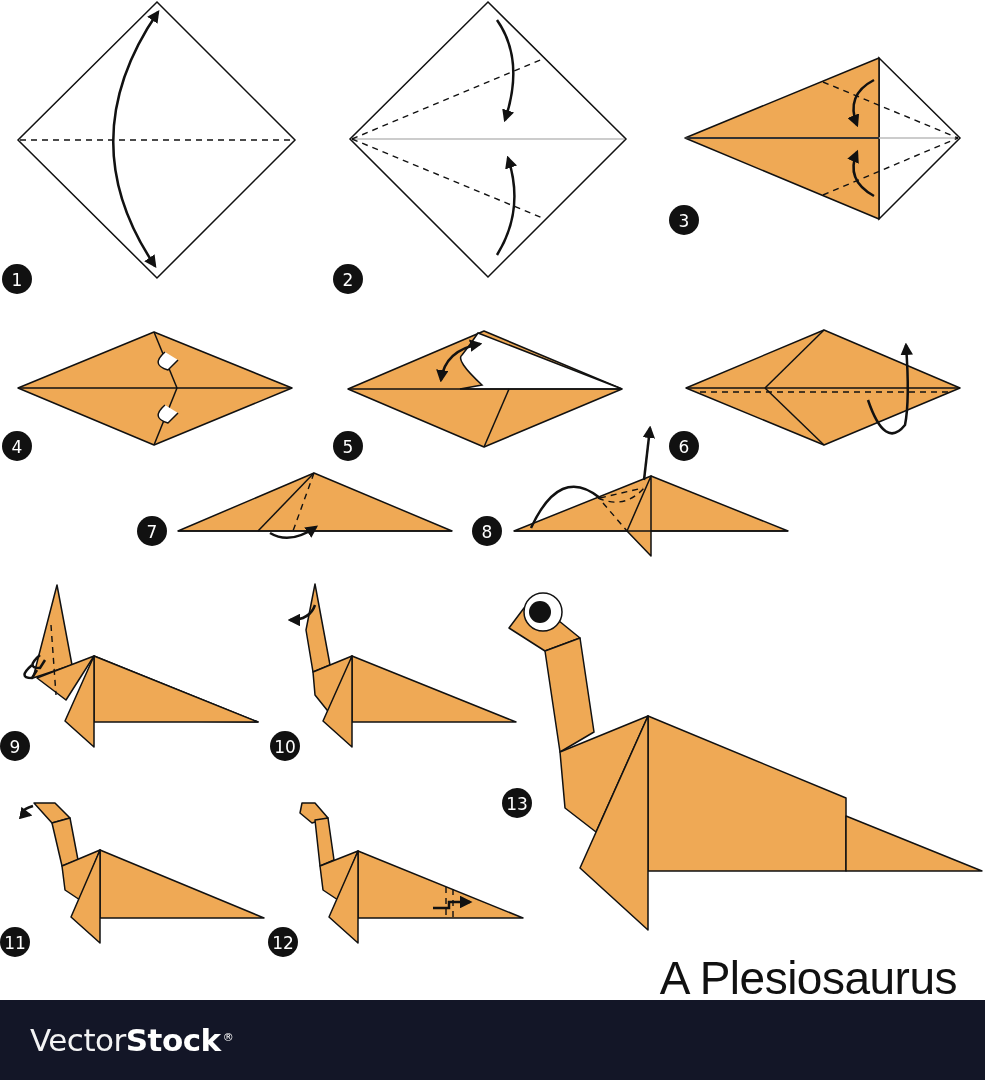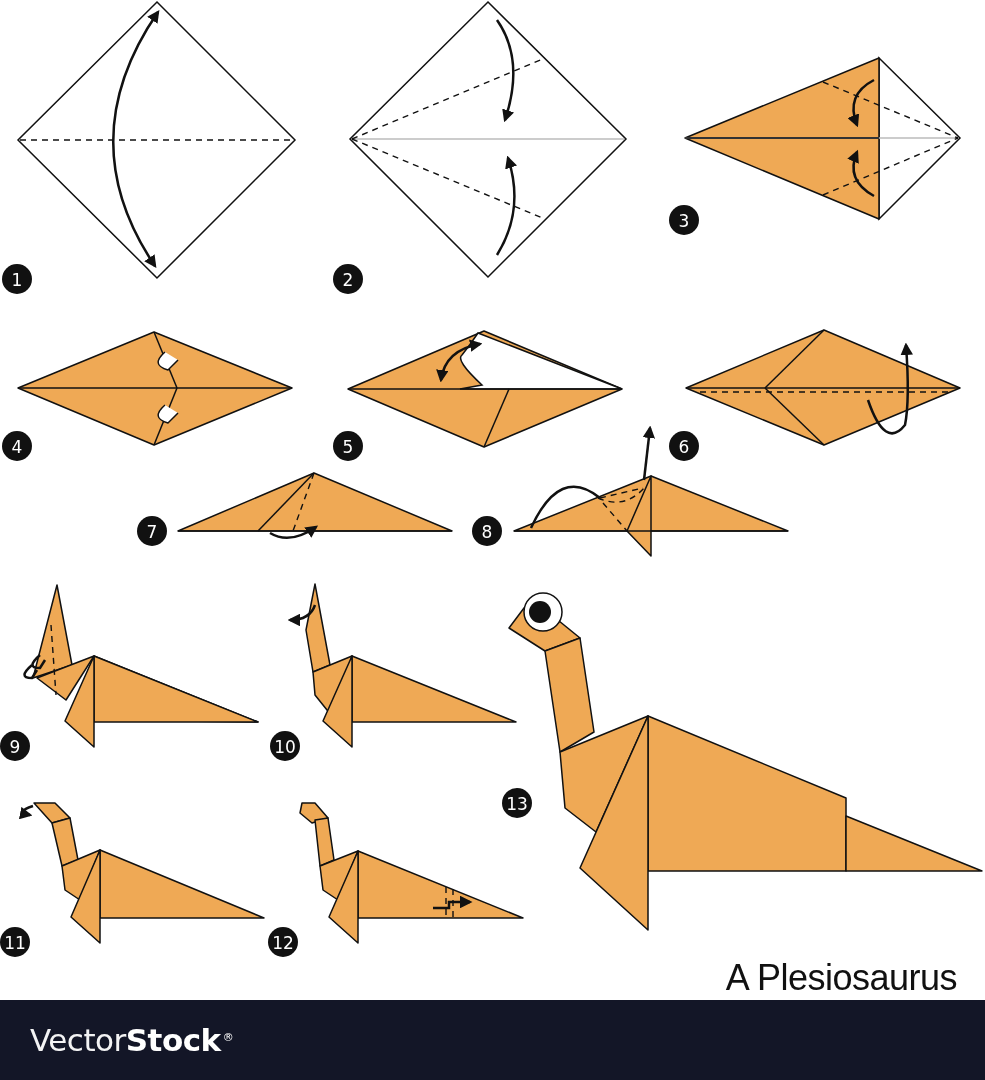--- a/index.html
+++ b/index.html
@@ -1,20 +1,20 @@
 <!DOCTYPE html>
 <html><head>
 <meta charset="utf-8">
 <style>
   html, body { margin: 0; padding: 0; background: #ffffff; }
   body { width: 985px; height: 1080px; position: relative; overflow: hidden; font-family: "DejaVu Sans", sans-serif; }
   #diagram { position: absolute; left: 0; top: 0; width: 985px; height: 1000px; }
   .step-badge circle { fill: #111111; }
   .step-badge text { fill: #ffffff; font-family: "DejaVu Sans", sans-serif; font-size: 17px; text-anchor: middle; dominant-baseline: central; }
-  .title { position: absolute; right: 28px; top: 955px; font-family: "Liberation Sans", sans-serif; font-size: 36px; color: #111111; letter-spacing: -0.5px; line-height: 46px; }
+  .title { position: absolute; right: 28px; top: 955px; font-family: "Liberation Sans", sans-serif; font-size: 46px; color: #111111; letter-spacing: -0.5px; line-height: 46px; }
   .footer { position: absolute; left: 0; top: 1000px; width: 985px; height: 80px; background: #131627; }
   .brand { position: absolute; left: 30px; top: 22px; color: #ffffff; font-family: "DejaVu Sans", sans-serif; font-size: 31px; line-height: 36px; letter-spacing: -0.5px; }
   .brand .thin { font-weight: normal; opacity: 0.95; }
   .brand .bold { font-weight: bold; }
   .brand sup { font-size: 11px; vertical-align: top; position: relative; top: -2px; margin-left: 2px; }
   .stock-id { position: absolute; right: 28px; top: 30px; color: #ffffff; font-family: "DejaVu Sans", sans-serif; font-size: 17px; line-height: 22px; }
   .paper { fill: #EFA955; stroke: #111; stroke-width: 1.5; stroke-linejoin: round; }
   .white { fill: #ffffff; stroke: #111; stroke-width: 1.5; }
   .dash { stroke: #111; stroke-width: 1.4; stroke-dasharray: 6 5; fill: none; }
   .line { stroke: #111; stroke-width: 1.5; fill: none; }

